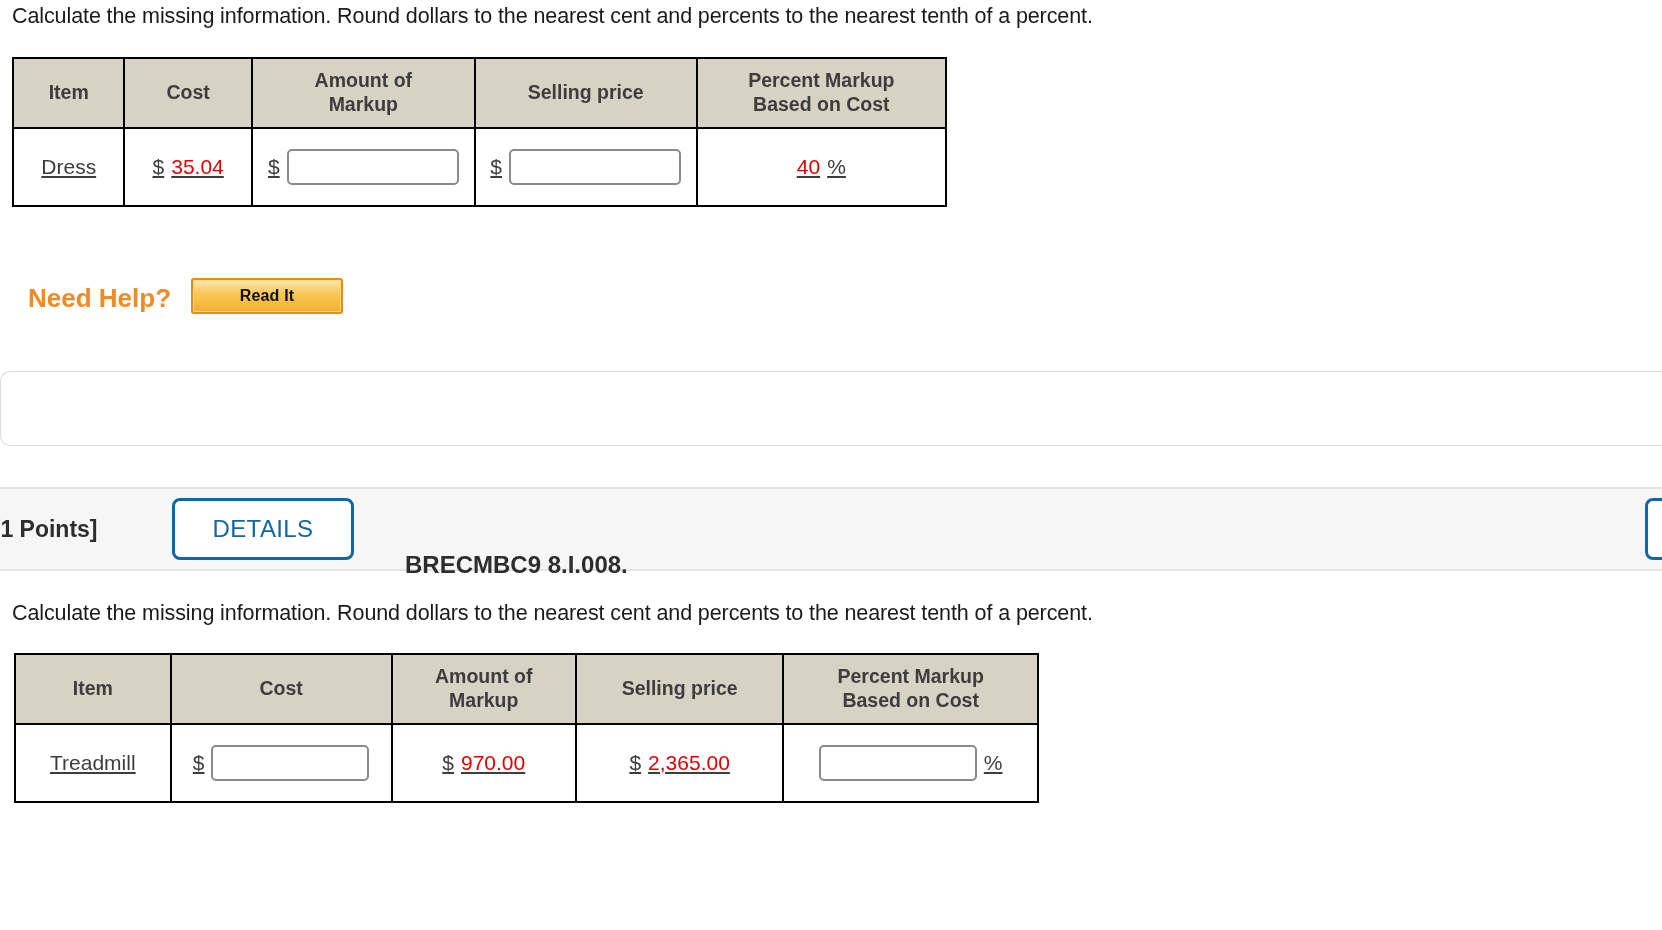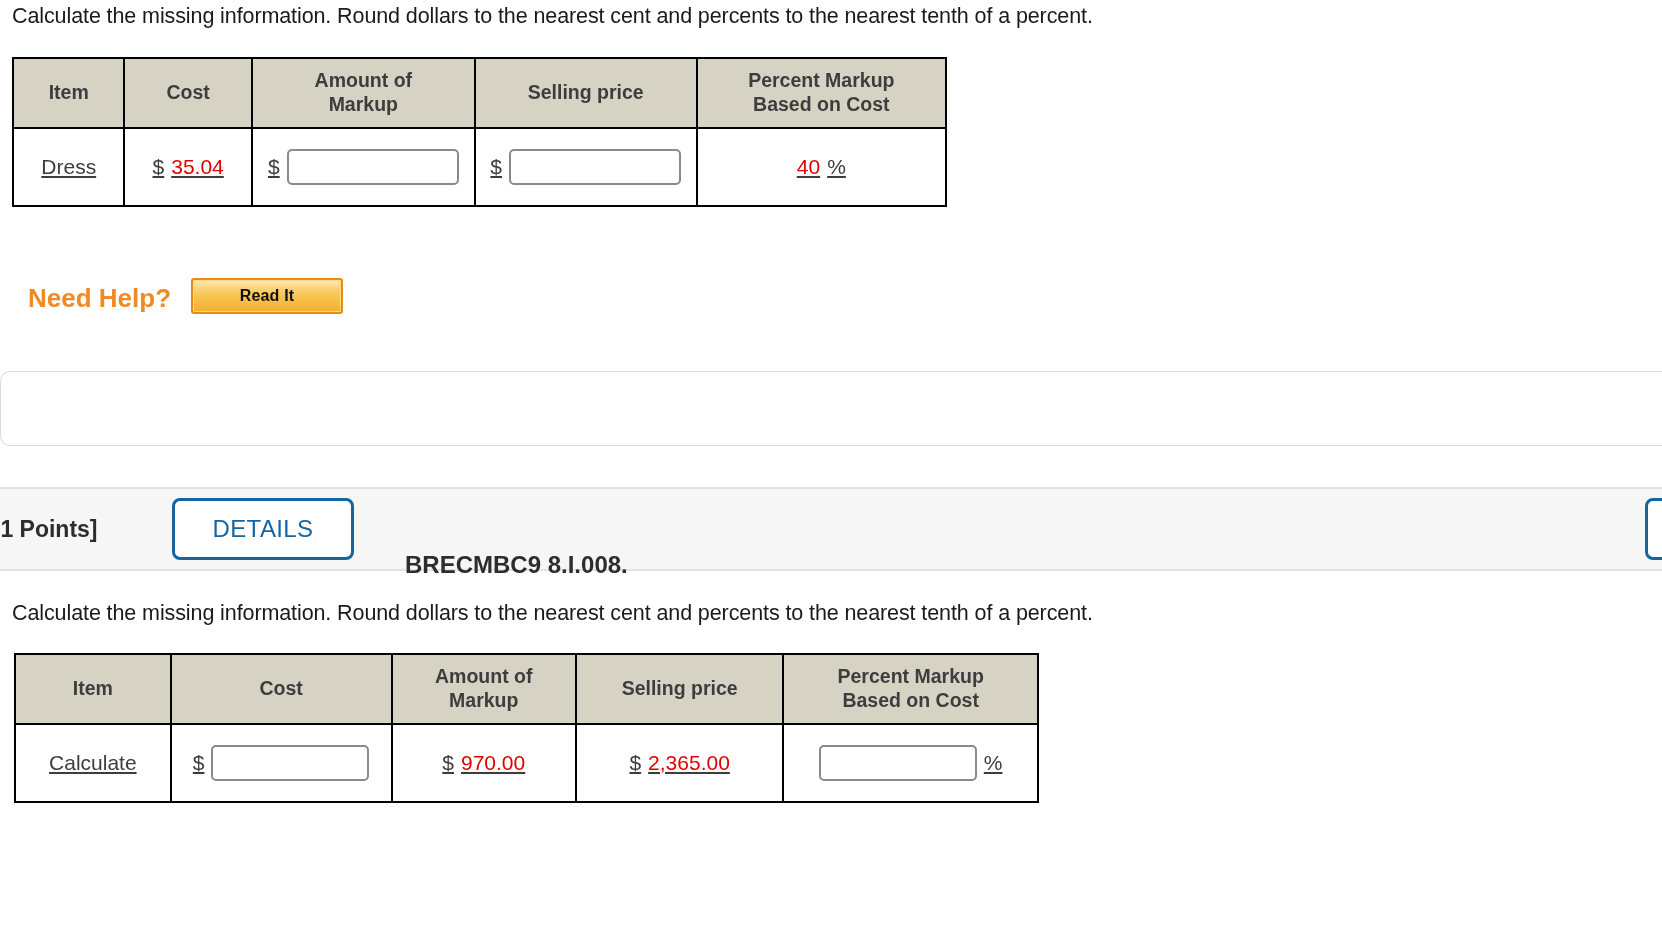--- a/index.html
+++ b/index.html
@@ -329,21 +329,21 @@
         </th>
         <th style="width:255px;">
           <div>Percent Markup</div>
           <div>Based on Cost</div>
         </th>
       </tr>
     </thead>
     <tbody>
       <tr>
         <td>
-          <div class="cell-inner">Calculate</div>
+          <div class="cell-inner">Treadmill</div>
         </td>
         <td>
           <div class="cell-inner">
             <span class="money-sym">$</span>
             <input class="ans-input" style="width: 158px;" type="text" value="">
           </div>
         </td>
         <td>
           <div class="cell-inner">
             <span class="money-sym">$</span>

